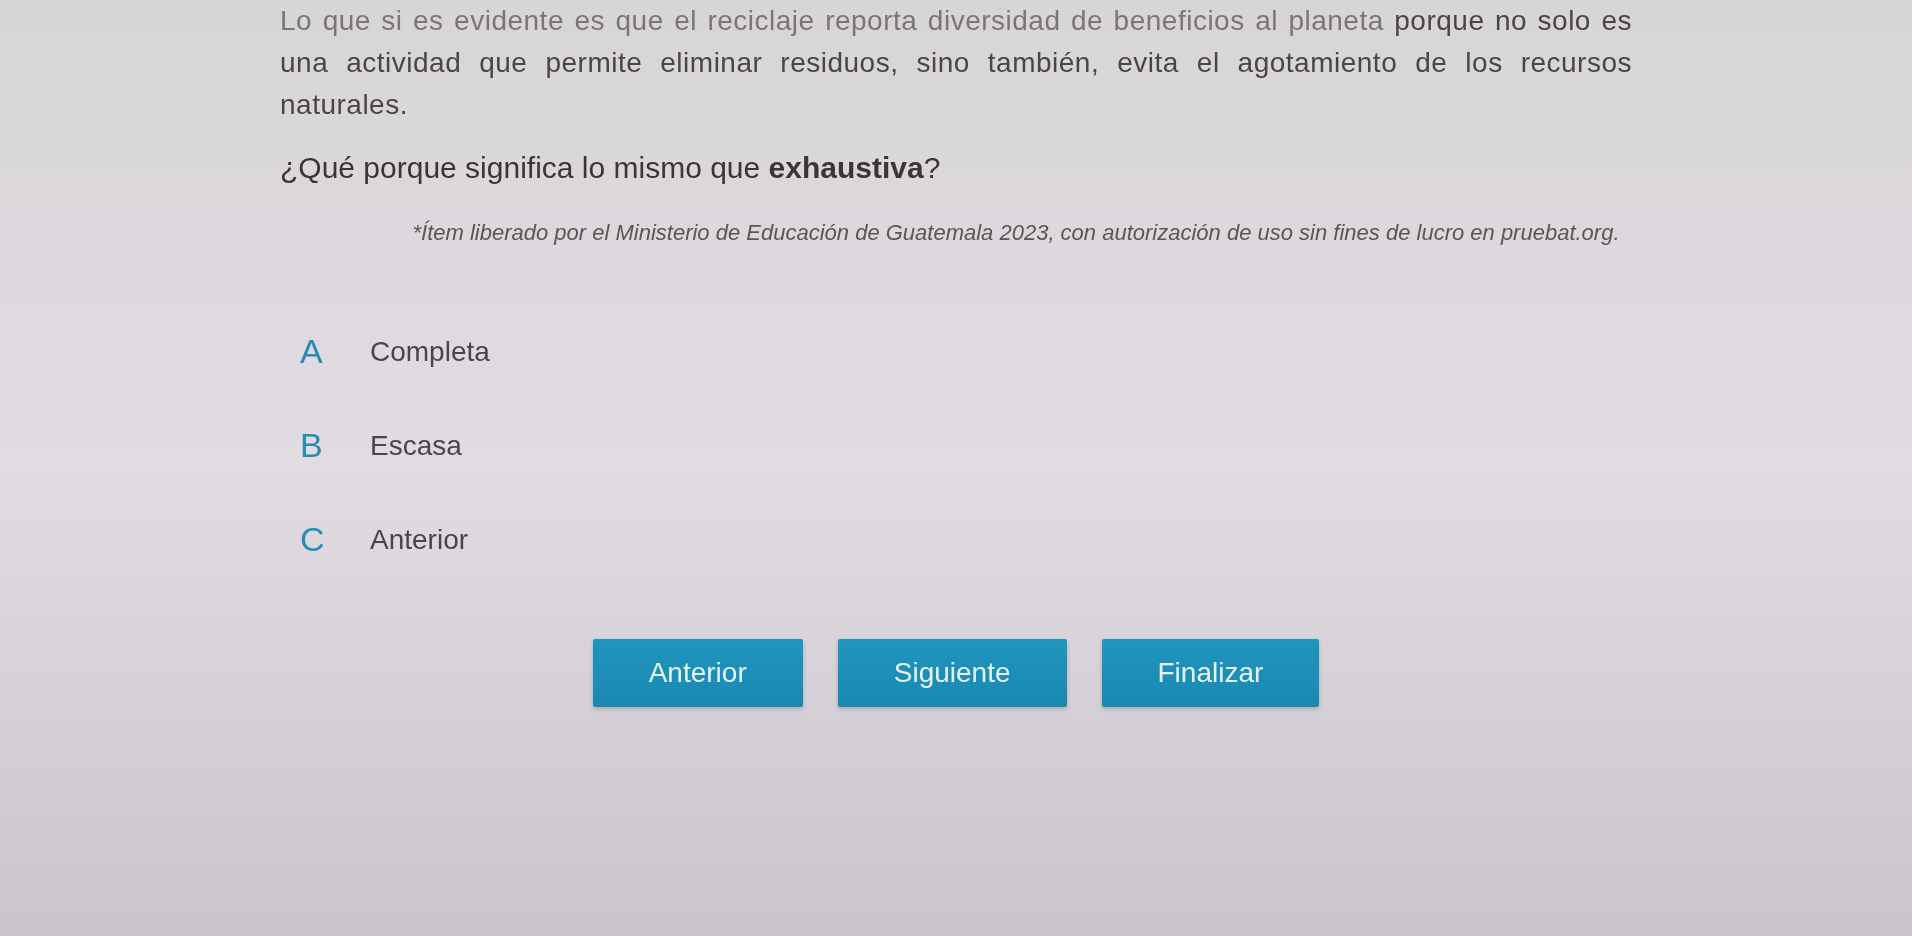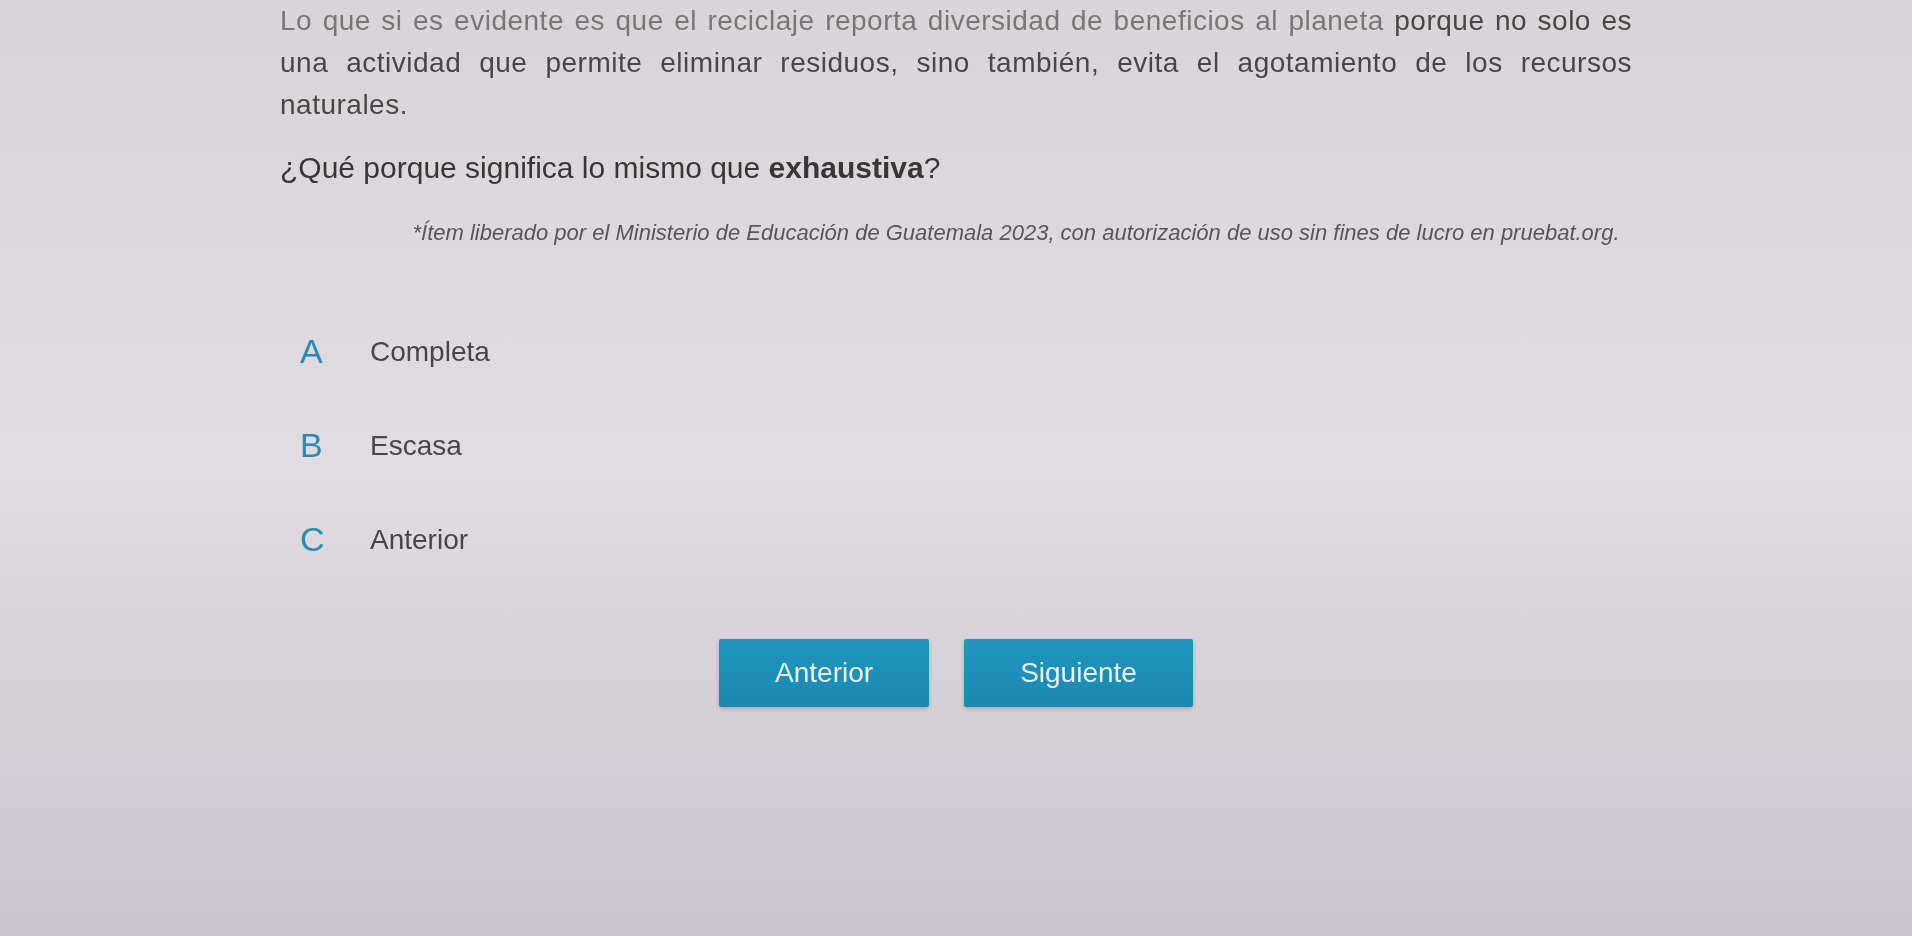--- a/index.html
+++ b/index.html
@@ -127,14 +127,15 @@
     </div>
     <div class="option">
       <span class="option-letter">C</span>
       <span class="option-text">Anterior</span>
     </div>
   </div>
 
   <div class="nav-buttons">
     <button class="nav-button">Anterior</button>
     <button class="nav-button">Siguiente</button>
+    <button class="nav-button">Finalizar</button>
   </div>
 </div>
 
 </body></html>

